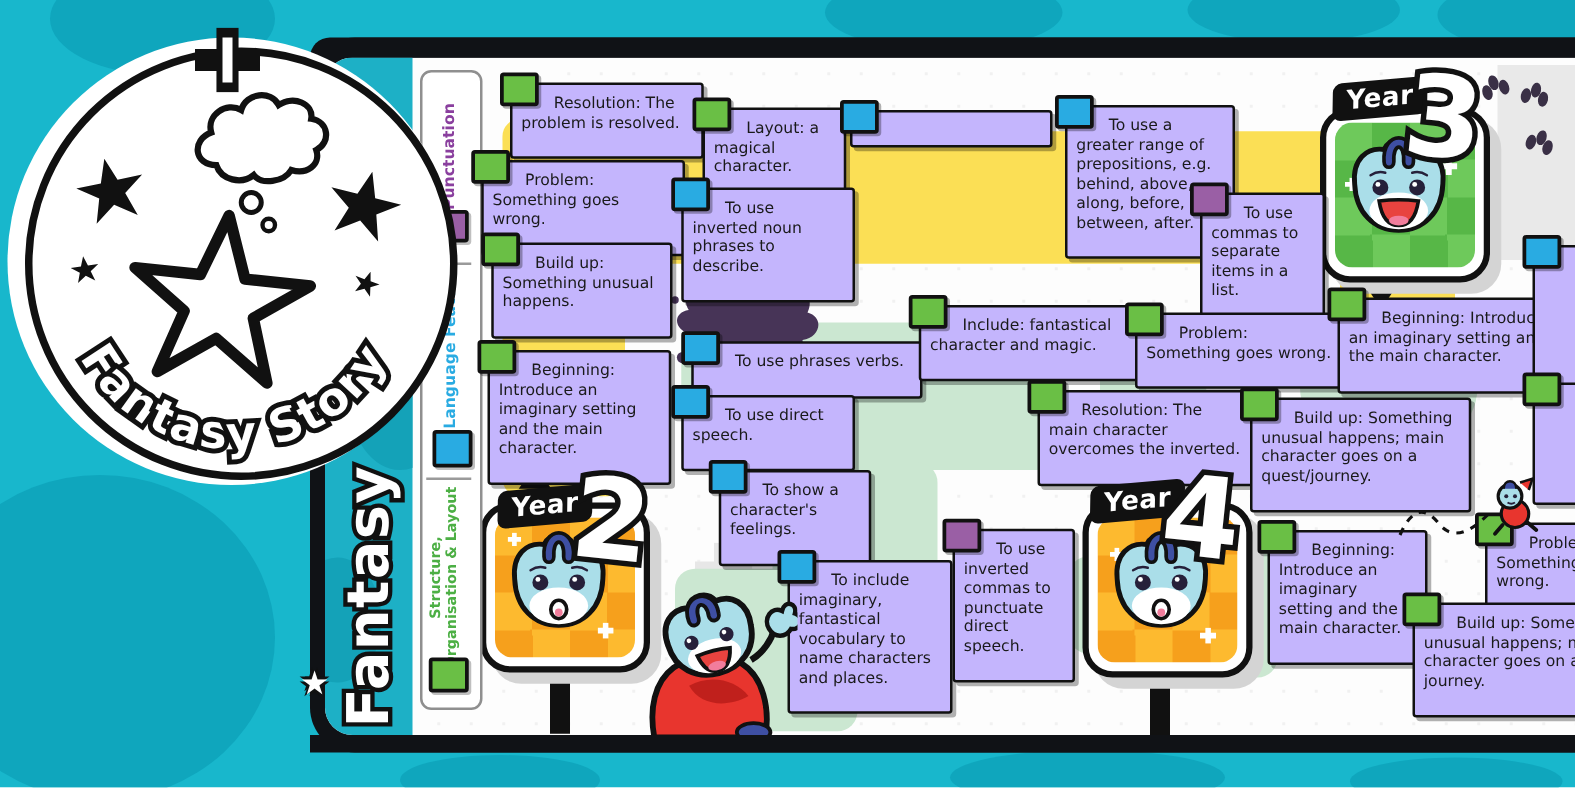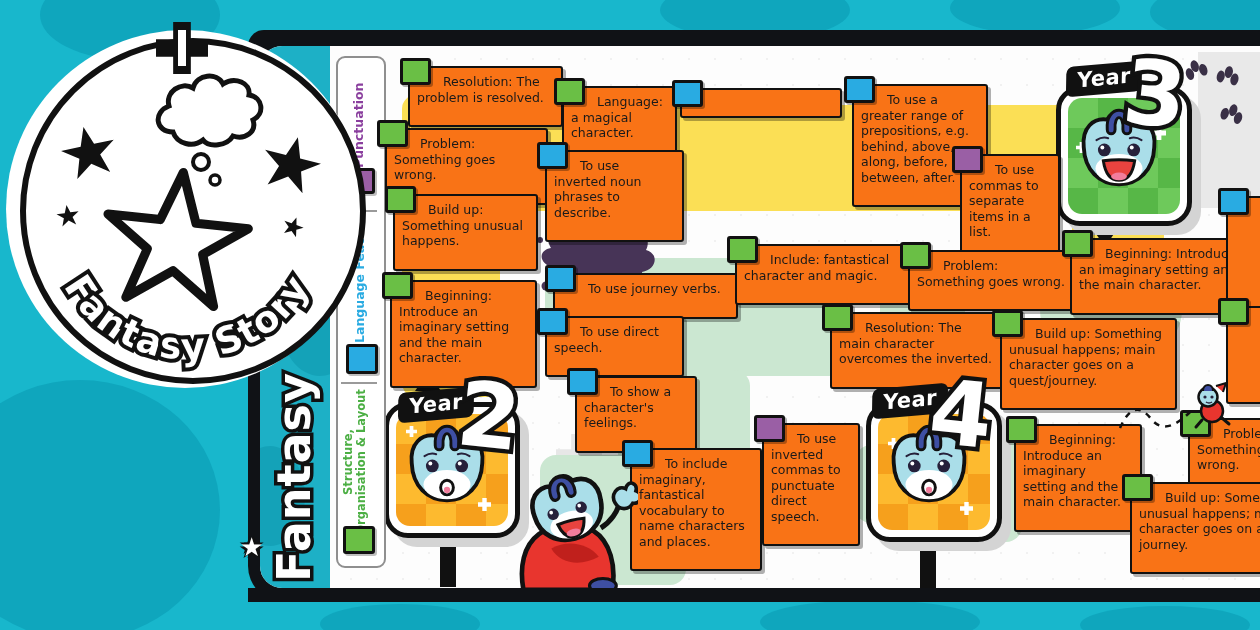--- a/index.html
+++ b/index.html
@@ -21,21 +21,21 @@
   .legend-sq{position:absolute;border:3px solid #111;border-radius:3px;box-shadow:2px 2px 0 rgba(0,0,0,.25);z-index:5;}
   .divider{position:absolute;width:36px;height:2px;background:#9a9a9a;z-index:5;}
   
   .ylw{position:absolute;background:#fbdf55;border-radius:14px;z-index:3;}
   .grn{position:absolute;background:#cbe7d1;border-radius:16px;z-index:3;}
   .arrow{position:absolute;width:0;height:0;z-index:4;}
   .arrow.up{border-left:13px solid transparent;border-right:13px solid transparent;border-bottom:19px solid #111;}
   .arrow.down{border-left:13px solid transparent;border-right:13px solid transparent;border-top:19px solid #111;}
   .arrow.right{border-top:13px solid transparent;border-bottom:13px solid transparent;border-left:19px solid #111;}
   
-  .card{position:absolute;background:#f97316;border:2.5px solid #111;border-radius:3px;box-shadow:3px 3px 0 rgba(0,0,0,.3);
+  .card{position:absolute;background:#c4b5fd;border:2.5px solid #111;border-radius:3px;box-shadow:3px 3px 0 rgba(0,0,0,.3);
         padding:6px 7px 20px;z-index:5;}
   .card .sq{position:absolute;left:-10px;top:-10px;width:25px;height:21px;border:3px solid #111;border-radius:3px;
         box-shadow:2px 2px 0 rgba(0,0,0,.3);background:#ccc;}
   .card-text{display:block;font-size:12.5px;line-height:1.24;color:#1a1a1a;text-indent:26px;}
   [data-category="structure"] .sq{background:#6abf45;}
   [data-category="language"] .sq{background:#29abe2;}
   [data-category="punctuation"] .sq{background:#9a5fa5;}
   
   .tile{position:absolute;background:#fff;border:5px solid #111;border-radius:24px;padding:7px;box-shadow:9px 9px 0 #d4d4d4;z-index:4;}
   .tile-inner{position:relative;width:100%;height:100%;border-radius:14px;overflow:hidden;
@@ -206,40 +206,40 @@
   <div class="card" style="left:393px;top:194px;width:127px;" data-category="structure">
     <span class="sq"></span>
     <span class="card-text">Build up: Something unusual happens.</span>
     </div>
   <div class="card" style="left:390px;top:280px;width:129px;" data-category="structure">
     <span class="sq"></span>
     <span class="card-text">Beginning: Introduce an imaginary setting and the main character.</span>
     </div>
   <div class="card" style="left:562px;top:86px;width:97px;" data-category="structure">
     <span class="sq"></span>
-    <span class="card-text">Language: a magical character.</span>
+    <span class="card-text">Layout: a magical character.</span>
     </div>
   <div class="card" style="left:545px;top:150px;width:121px;" data-category="language">
     <span class="sq"></span>
     <span class="card-text">To use inverted noun phrases to describe.</span>
     </div>
   <div class="card" style="left:680px;top:88px;width:144px;" data-category="language">
     <span class="sq"></span>
     </div>
   <div class="card" style="left:852px;top:84px;width:118px;" data-category="language">
     <span class="sq"></span>
     <span class="card-text">To use a greater range of prepositions, e.g. behind, above, along, before, between, after.</span>
     </div>
   <div class="card" style="left:960px;top:110px;width:82px;margin-top:44px;" data-category="punctuation">
     <span class="sq"></span>
     <span class="card-text">To use commas to separate items in a list.</span>
     </div>
   <div class="card" style="left:553px;top:273px;width:167px;" data-category="language">
     <span class="sq"></span>
-    <span class="card-text">To use journey verbs.</span>
+    <span class="card-text">To use phrases verbs.</span>
     </div>
   <div class="card" style="left:735px;top:244px;width:159px;" data-category="structure">
     <span class="sq"></span>
     <span class="card-text">Include: fantastical character and magic.</span>
     </div>
   <div class="card" style="left:908px;top:250px;width:152px;" data-category="structure">
     <span class="sq"></span>
     <span class="card-text">Problem: Something goes wrong.</span>
     </div>
   <div class="card" style="left:1070px;top:238px;width:164px;" data-category="structure">

